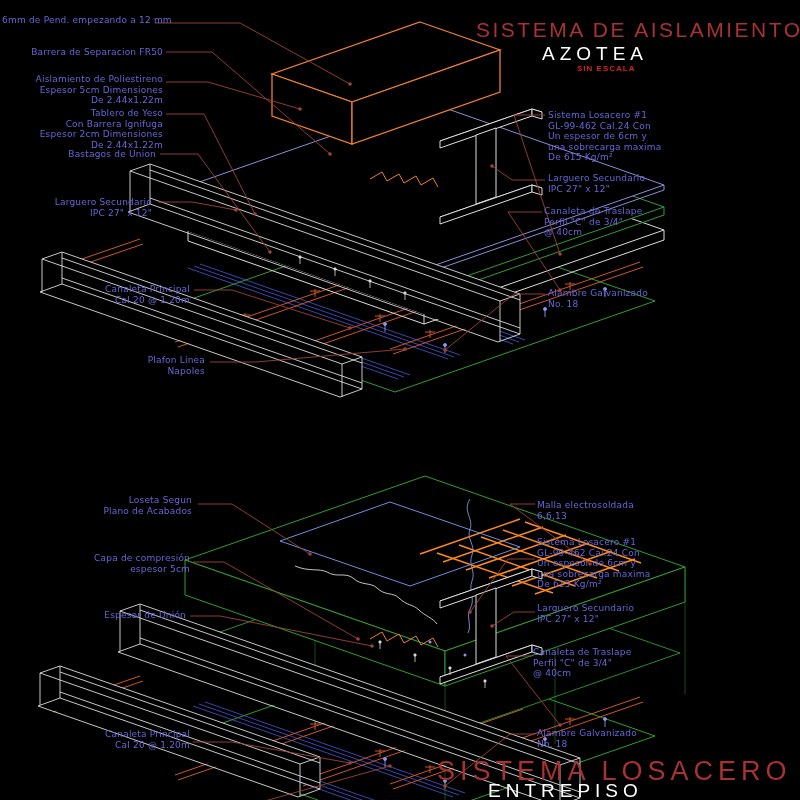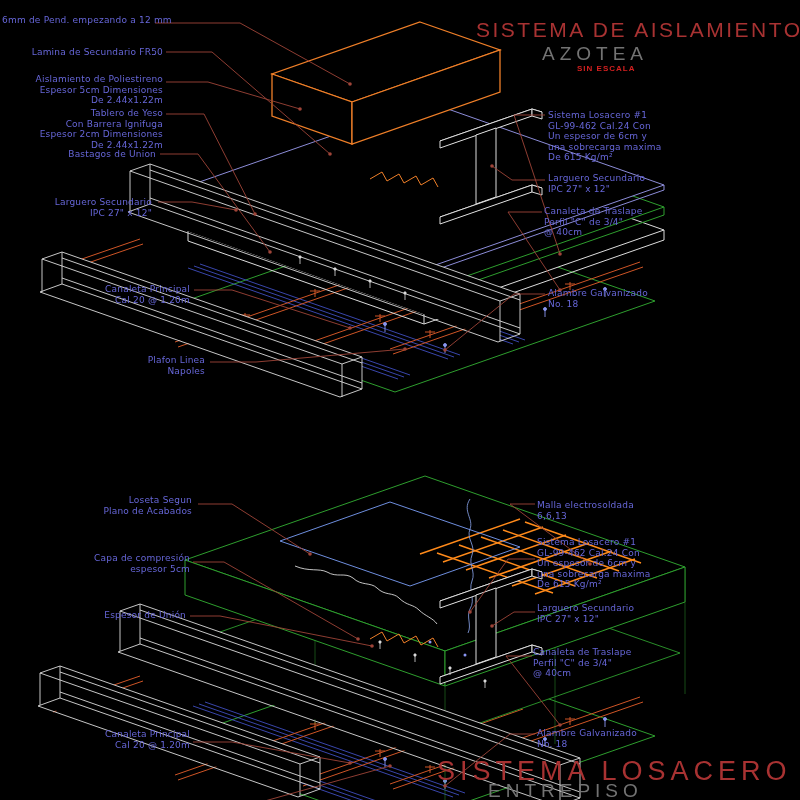--- a/index.html
+++ b/index.html
@@ -7,21 +7,21 @@
          font-family:"DejaVu Sans",sans-serif;margin-top:14px;}
   svg{position:absolute;left:0;display:block;}
   #svg-top{top:0;}
   #svg-bottom{top:400px;}
   .lbl{position:absolute;color:#6666d8;font-size:9px;line-height:1.18;
        letter-spacing:.2px;white-space:pre-line;font-family:"DejaVu Sans",sans-serif;}
   .lbl.r{text-align:right;}
   .title-main{position:absolute;color:#a83232;font:400 21px/1 "Liberation Sans",sans-serif;
               letter-spacing:2.5px;white-space:nowrap;}
   .title-main.b{font-size:27px;letter-spacing:5px;}
-  .title-sub{position:absolute;color:#737373;font:400 19px/1 "Liberation Sans",sans-serif;
+  .title-sub{position:absolute;color:#ffffff;font:400 19px/1 "Liberation Sans",sans-serif;
              letter-spacing:5px;white-space:nowrap;}
   .title-scale{position:absolute;color:#d42020;font:700 8px/1 "Liberation Sans",sans-serif;
                letter-spacing:1px;white-space:nowrap;padding-left:36px;}
 </style>
 </head>
 <body>
 
 <div id="stage">
 
 <svg id="svg-top" width="800" height="400" viewBox="0 0 800 400">
@@ -264,21 +264,21 @@
     <circle cx="390" cy="352" r="1.8"></circle>
         <circle cx="590" cy="150" r="1.8"></circle>
     <circle cx="470" cy="198" r="1.8"></circle>
         <circle cx="492" cy="212" r="1.8"></circle>
     <circle cx="560" cy="311" r="1.8"></circle>
         <circle cx="445" cy="372" r="1.8"></circle>
   </g>
 </svg>
 
 <div class="lbl" style="left:2px;top:1px">6mm de Pend. empezando a 12 mm</div>
-<div class="lbl r" style="right:637px;top:33px">Lamina de Secundario FR50</div>
+<div class="lbl r" style="right:637px;top:33px">Barrera de Separacion FR50</div>
 <div class="lbl r" style="right:637px;top:60px">Aislamiento de Poliestireno
 Espesor 5cm Dimensiones
 De 2.44x1.22m</div>
 <div class="lbl r" style="right:637px;top:94px">Tablero de Yeso
 Con Barrera Ignifuga
 Espesor 2cm Dimensiones
 De 2.44x1.22m</div>
 <div class="lbl r" style="right:644px;top:135px">Bastagos de Union</div>
 <div class="lbl r" style="right:648px;top:183px">Larguero Secundario
 IPC 27" x 12"</div>

